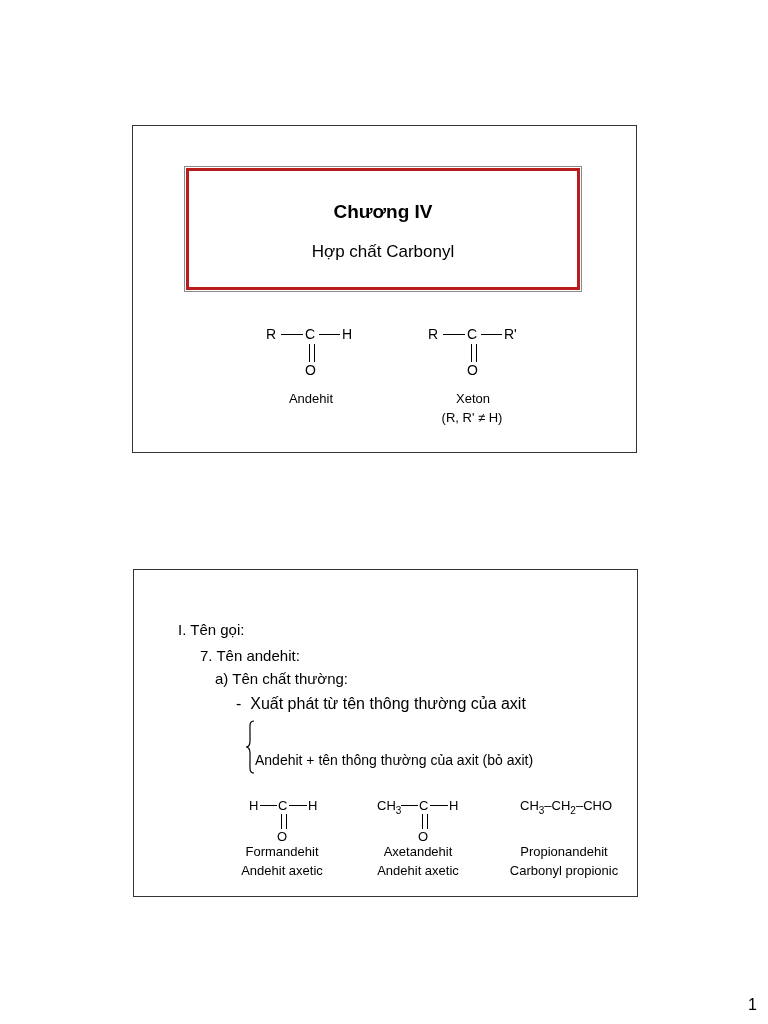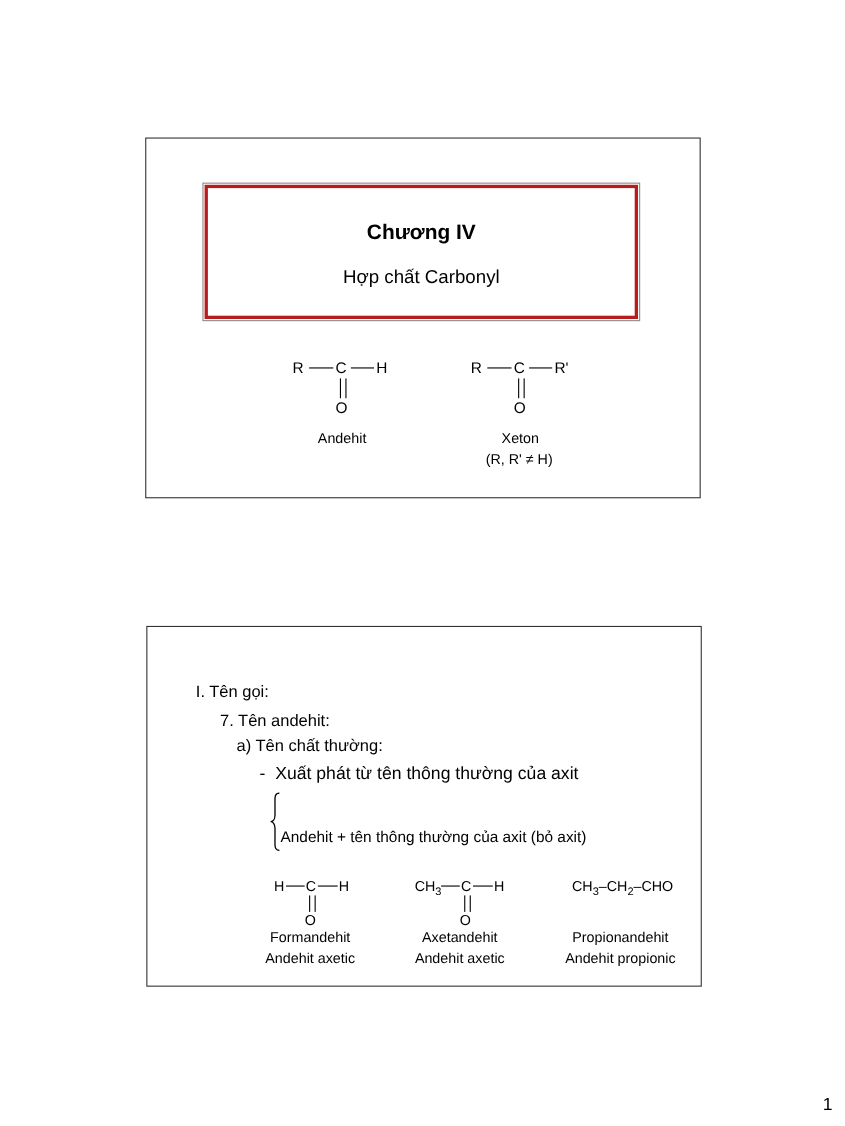--- a/index.html
+++ b/index.html
@@ -123,17 +123,17 @@
     <span class="atom-sm" style="left:315px;top:229px">H</span>
     <div class="dbond" style="left:288px;top:244px;height:15px"></div>
     <span class="atom-sm" style="left:284px;top:260px">O</span>
     <span class="clabel" style="left:284px;top:274px">Axetandehit</span>
     <span class="clabel" style="left:284px;top:293px">Andehit axetic</span>
   </div>
 
   <div>
     <span class="atom-sm" style="left:386px;top:229px"><span>CH</span><sub>3</sub><span>–CH</span><sub>2</sub><span>–CHO</span></span>
     <span class="clabel" style="left:430px;top:274px">Propionandehit</span>
-    <span class="clabel" style="left:430px;top:293px">Andehit propionic</span>
+    <span class="clabel" style="left:430px;top:293px">Carbonyl propionic</span>
   </div>
 </div>
 
 <span class="pagenum">1</span>
 
 </body></html>

